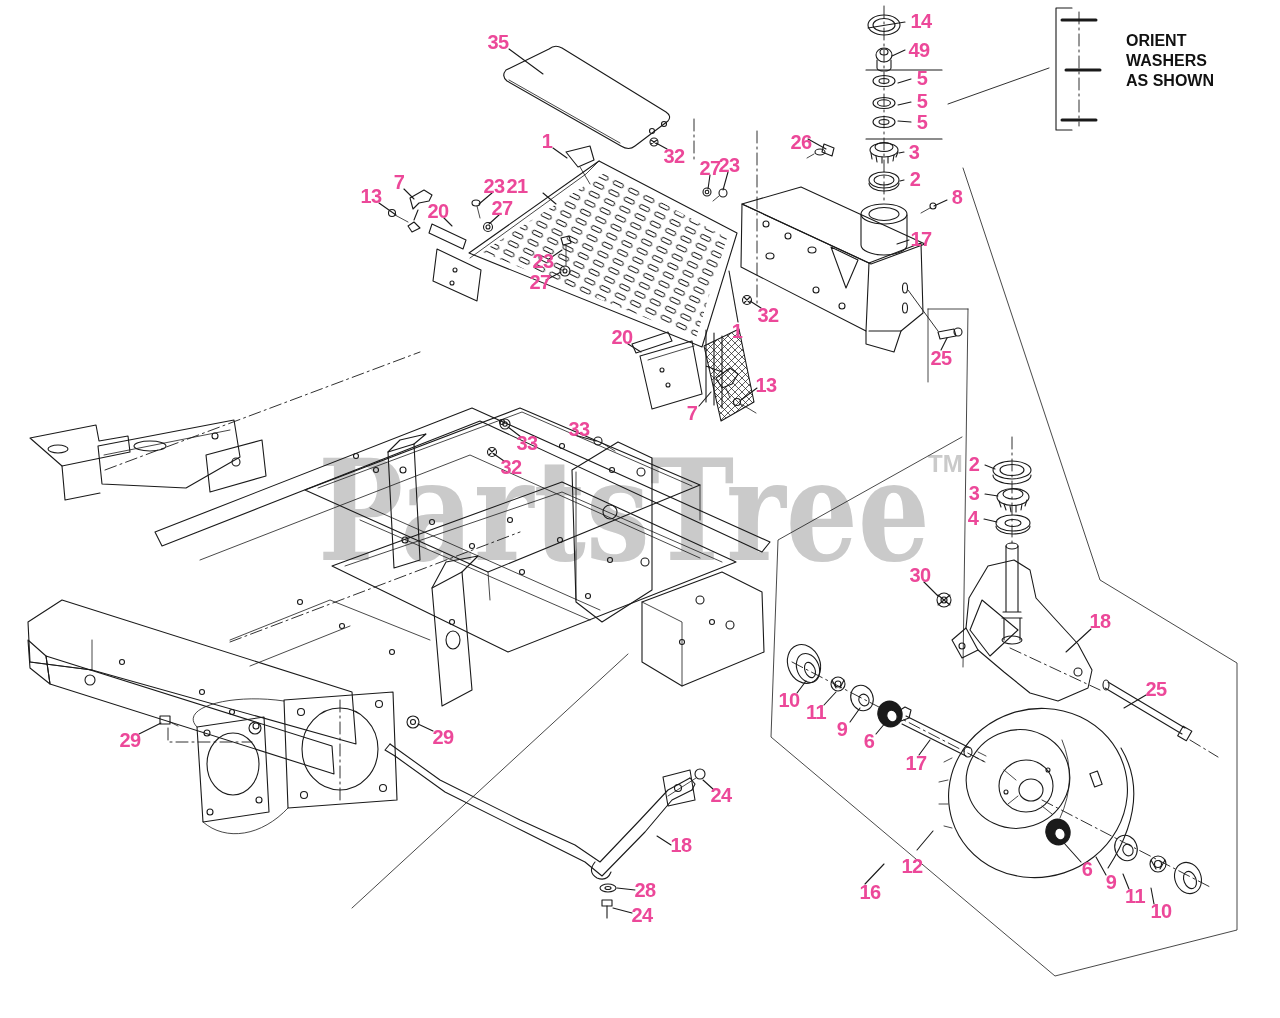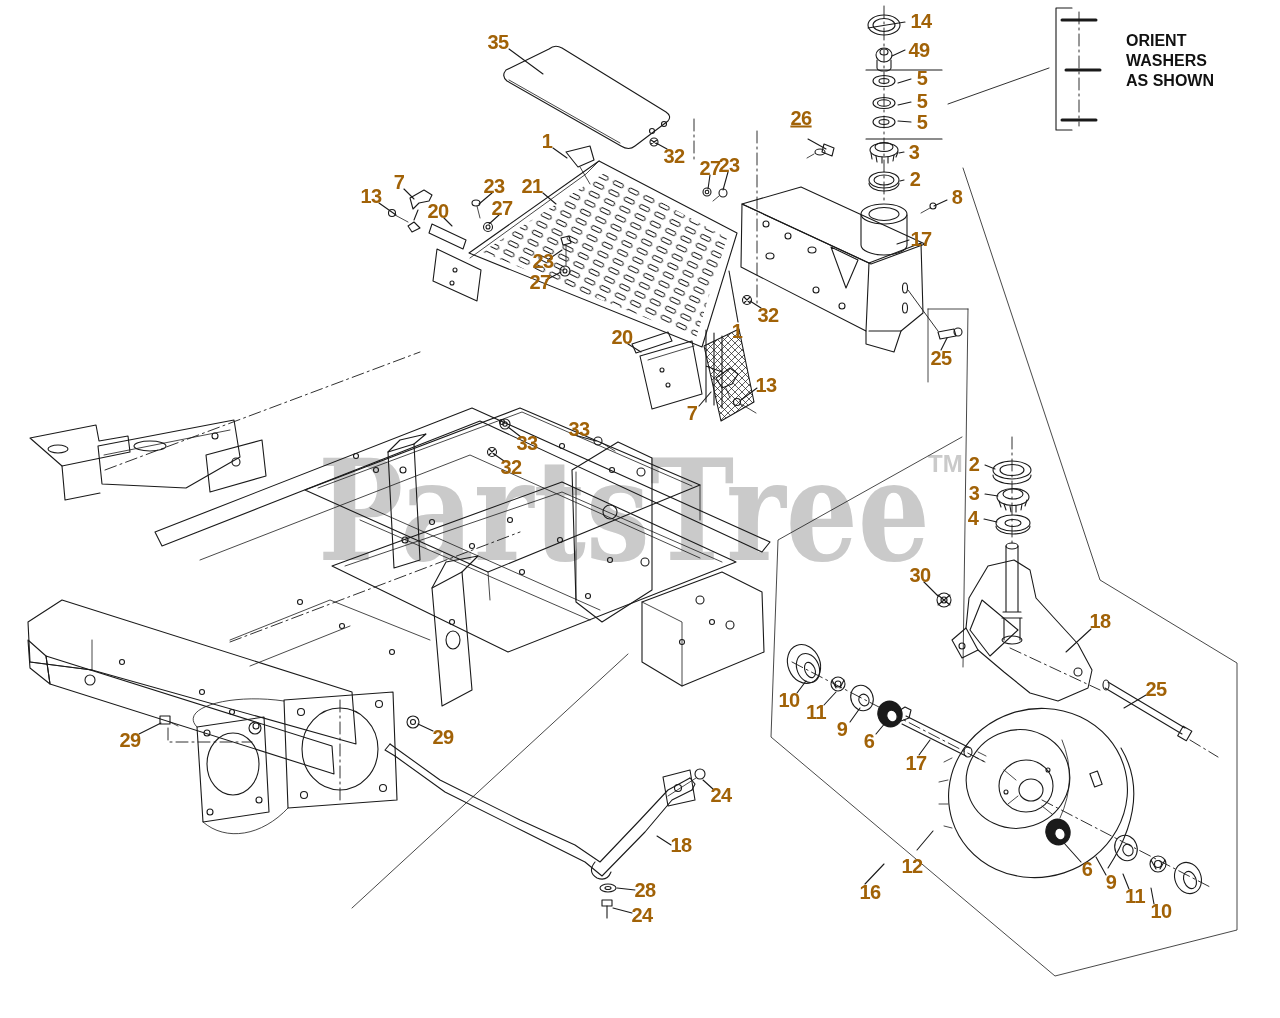--- a/index.html
+++ b/index.html
@@ -14,21 +14,21 @@
   .art .fw{fill:#fff;}
   .art .dd{stroke-dasharray:12 4 2 4;stroke-width:.9;}
   .art .thin{stroke-width:.8;}
   .art .thk{stroke-width:3;}
   .art .ldr{stroke-width:.9;}
   .wmark{font-family:"DejaVu Serif",serif;font-weight:bold;fill:var(--wm);stroke:none;}
   .wmark-tm{font-family:"Liberation Sans",sans-serif;font-weight:bold;fill:var(--wm);stroke:none;font-size:24px;}
   .note-txt{font-family:"Liberation Sans",sans-serif;font-weight:bold;font-size:16px;fill:#111;stroke:none;}
   .callout-layer{position:absolute;left:0;top:0;width:100%;height:100%;pointer-events:none;}
   .callout{position:absolute;transform:translate(-50%,-50%);font-weight:bold;font-size:20px;
-           color:#a16207;white-space:nowrap;letter-spacing:-.5px;}
+           color:#ec4899;white-space:nowrap;letter-spacing:-.5px;}
 </style>
 </head>
 <body>
 
 <div class="stage">
 
 <svg class="art" width="1280" height="1018" viewBox="0 0 1280 1018" xmlns="http://www.w3.org/2000/svg">
 
   <defs>
     <pattern id="louv" width="17" height="10" patternTransform="rotate(26)" patternUnits="userSpaceOnUse">
@@ -411,32 +411,32 @@
 </svg>
 
 <div class="callout-layer">
       <span class="callout" style="left: 921px; top: 21px;">14</span>
       <span class="callout" style="left: 919px; top: 50px;">49</span>
       <span class="callout" style="left: 922px; top: 78px;">5</span>
       <span class="callout" style="left: 922px; top: 101px;">5</span>
       <span class="callout" style="left: 922px; top: 122px;">5</span>
       <span class="callout" style="left: 914px; top: 152px;">3</span>
       <span class="callout" style="left: 915px; top: 179px;">2</span>
-      <span class="callout" style="left: 801px; top: 118px; text-decoration: underline;">26</span>
+      <span class="callout" style="left: 801px; top: 142px;">26</span>
       <span class="callout" style="left: 957px; top: 197px;">8</span>
       <span class="callout" style="left: 921px; top: 239px;">17</span>
       <span class="callout" style="left: 498px; top: 42px;">35</span>
       <span class="callout" style="left: 674px; top: 156px;">32</span>
       <span class="callout" style="left: 710px; top: 168px;">27</span>
       <span class="callout" style="left: 729px; top: 165px;">23</span>
       <span class="callout" style="left: 547px; top: 141px;">1</span>
       <span class="callout" style="left: 399px; top: 182px;">7</span>
       <span class="callout" style="left: 371px; top: 196px;">13</span>
       <span class="callout" style="left: 494px; top: 186px;">23</span>
-      <span class="callout" style="left: 532px; top: 186px;">21</span>
+      <span class="callout" style="left: 517px; top: 186px;">21</span>
       <span class="callout" style="left: 438px; top: 211px;">20</span>
       <span class="callout" style="left: 502px; top: 208px;">27</span>
       <span class="callout" style="left: 543px; top: 261px;">23</span>
       <span class="callout" style="left: 540px; top: 282px;">27</span>
       <span class="callout" style="left: 768px; top: 315px;">32</span>
       <span class="callout" style="left: 737px; top: 331px;">1</span>
       <span class="callout" style="left: 622px; top: 337px;">20</span>
       <span class="callout" style="left: 941px; top: 358px;">25</span>
       <span class="callout" style="left: 766px; top: 385px;">13</span>
       <span class="callout" style="left: 692px; top: 413px;">7</span>

